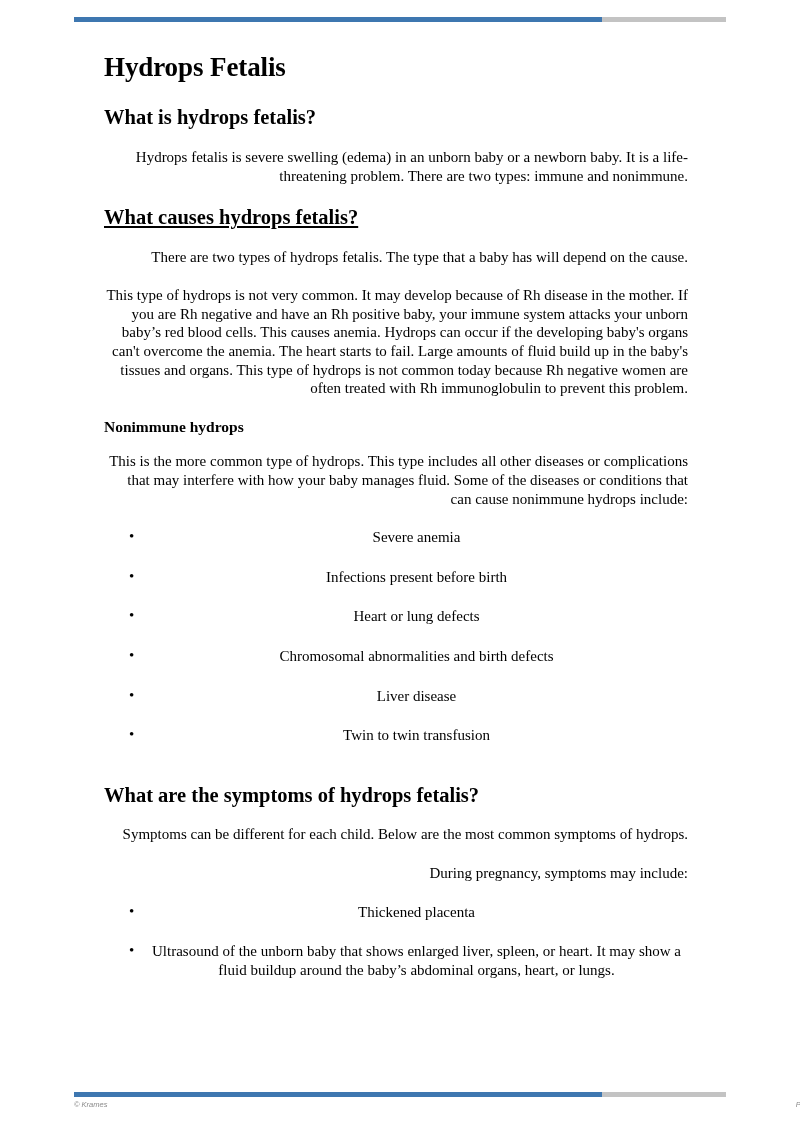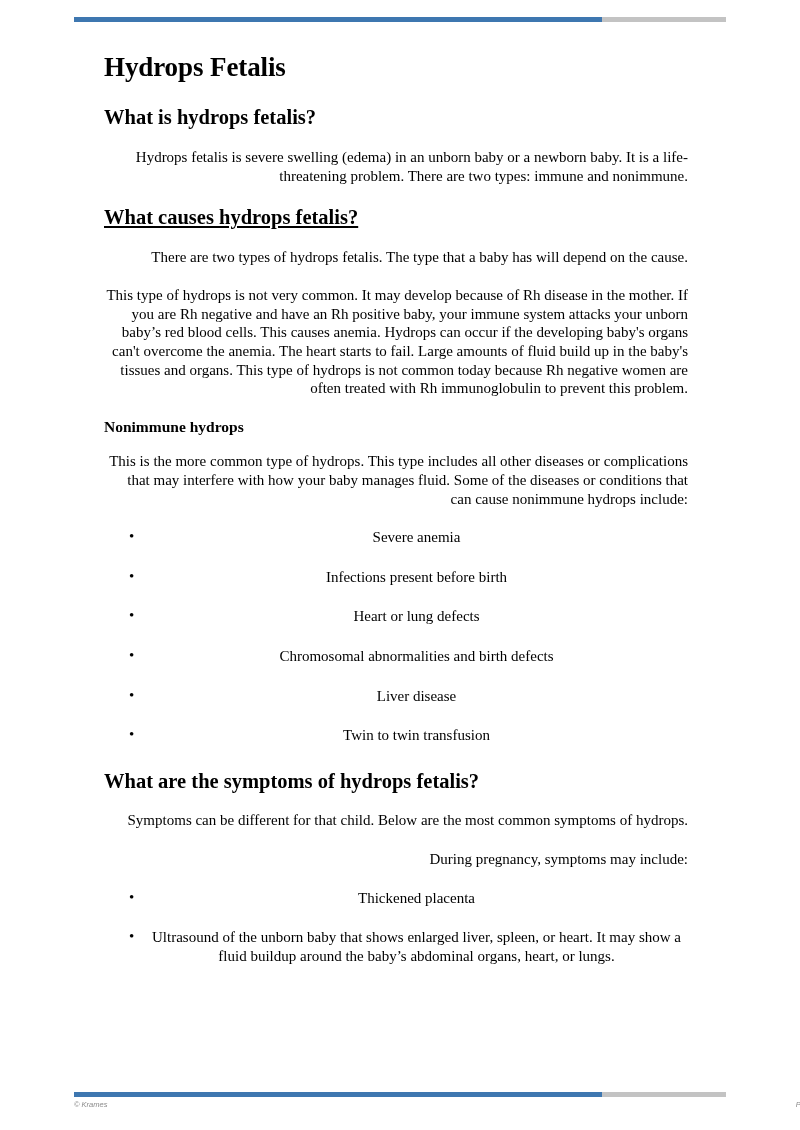--- a/index.html
+++ b/index.html
@@ -55,21 +55,21 @@
     font-weight: bold;
     line-height: 1.16;
     margin: 0 0 22px 0;
     letter-spacing: -0.1px;
   }
 
   h2.section-heading {
     font-size: 20.5px;
     font-weight: bold;
     line-height: 1.2;
-    margin: 0 0 18px 0;
+    margin: 14px 0 18px 0;
   }
 
   h3.sub-heading {
     font-size: 15.5px;
     font-weight: bold;
     line-height: 1.2;
     margin: 0 0 16px 0;
   }
 
   p.body-text {
@@ -156,21 +156,21 @@
       <li>Infections present before birth</li>
       <li>Heart or lung defects</li>
       <li>Chromosomal abnormalities and birth defects</li>
       <li>Liver disease</li>
       <li>Twin to twin transfusion</li>
     </ul>
 
     <div class="spacer-after-list"></div>
 
     <h2 class="section-heading">What are the symptoms of hydrops fetalis?</h2>
-    <p class="body-text">Symptoms can be different for that child. Below are the most common symptoms of hydrops.</p>
+    <p class="body-text">Symptoms can be different for each child. Below are the most common symptoms of hydrops.</p>
     <p class="body-text">During pregnancy, symptoms may include:</p>
 
     <ul class="bullet-list">
       <li>Thickened placenta</li>
       <li>Ultrasound of the unborn baby that shows enlarged liver, spleen, or heart. It may show a fluid buildup around the baby’s abdominal organs, heart, or lungs.</li>
     </ul>
 
   </div>
 
   <div class="rule rule-bottom">

